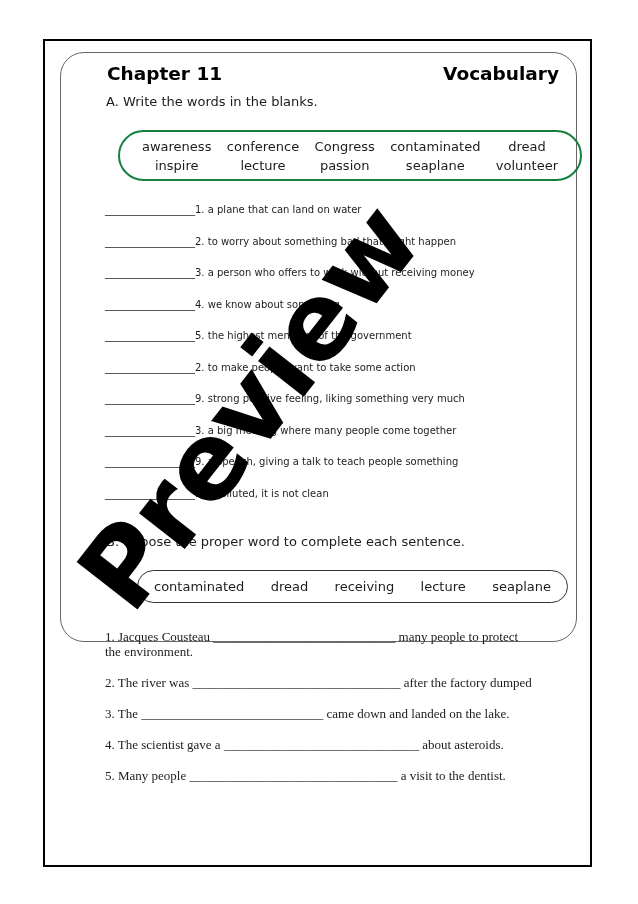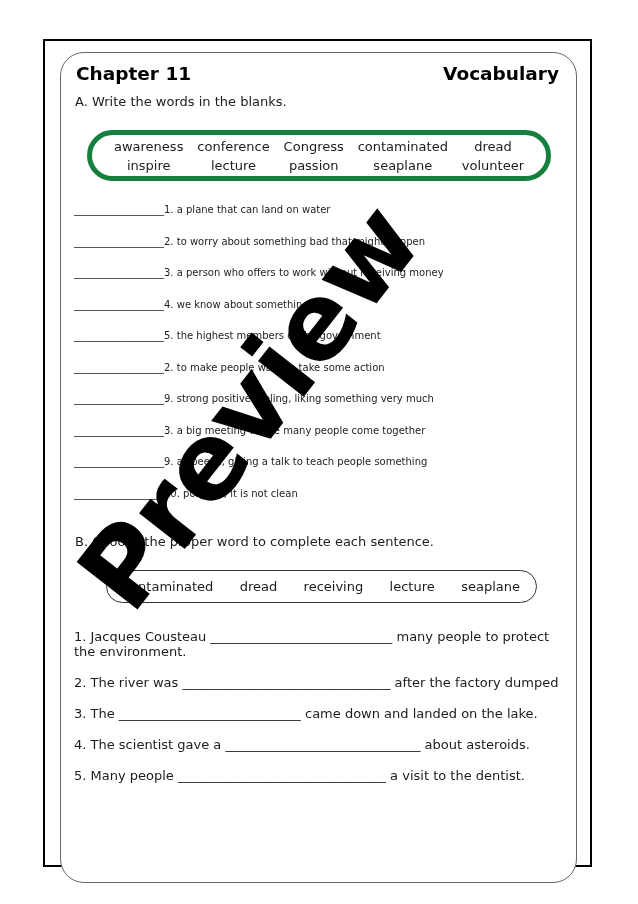--- a/index.html
+++ b/index.html
@@ -13,51 +13,52 @@
     overflow:hidden;
   }
   .outer-border {
     position:absolute; left:43px; top:39px;
     width:549px; height:828px;
     border:2px solid #000;
     box-sizing:border-box;
   }
   .sheet {
     position:absolute; left:60px; top:52px;
-    width:517px; height:831px;
+    width:517px; height:590px;
     border:1px solid #666;
     border-radius:24px;
     box-sizing:border-box;
     background:#fff;
+    padding-left:31px;
   }
   .header-row {
     margin:10px 17px 0 15px;
     display:flex; justify-content:space-between; align-items:baseline;
     font-size:18.5px; font-weight:bold; color:#000;
     line-height:22px;
   }
   .instruction { margin:9px 0 0 14px; font-size:13px; line-height:16px; }
   .word-bank-a {
     margin:20px 0 0 26px; width:464px; height:51px;
-    border:5px solid #15803d; border-radius:27px; box-sizing:border-box;
+    border:2px solid #15803d; border-radius:27px; box-sizing:border-box;
     display:flex; justify-content:space-between; align-items:center;
     padding:0 22px; font-size:13px;
   }
   .wb-col { display:flex; flex-direction:column; align-items:center; line-height:19px; }
   .a-list { margin:22px 0 0 13px; font-size:10px; }
   .a-item { line-height:14px; margin-bottom:17.5px; white-space:nowrap; }
   .blank { letter-spacing:0; }
   .b-instruction { margin:33px 0 0 14px; font-size:13px; line-height:16px; }
   .word-bank-b {
     margin:20px 0 0 45px; width:431px; height:33px;
     border:1px solid #333; border-radius:17px; box-sizing:border-box;
     display:flex; justify-content:space-between; align-items:center;
     padding:0 16px; font-size:13px;
   }
-  .b-list { margin:26px 0 0 13px; font-size:13px; }
+  .b-list { margin:26px 0 0 13px; font-size:13px;font-family:Liberation Serif, serif; }
   .b-item { margin-bottom:15.5px; }
   .b-line { line-height:15.5px; white-space:nowrap; }
   .watermark {
     position:absolute; left:250px; top:407px;
     transform:translate(-50%,-50%) rotate(-52deg);
     font-size:106px; font-weight:bold; color:#000;
     line-height:1; white-space:nowrap;
     pointer-events:none; z-index:10;
   }
 </style>

